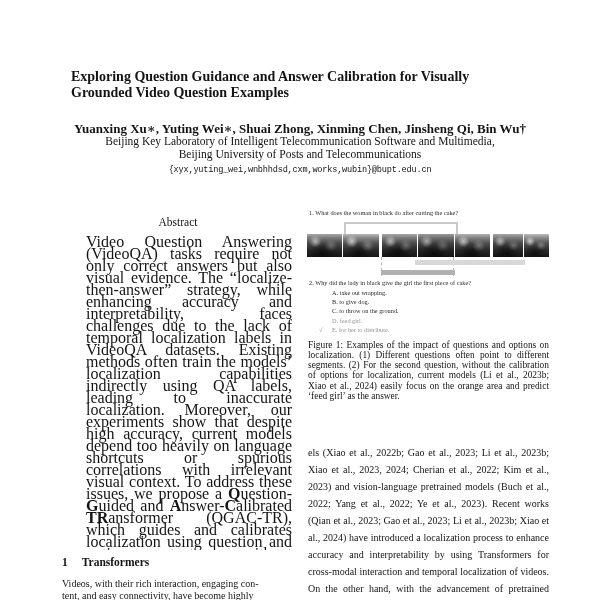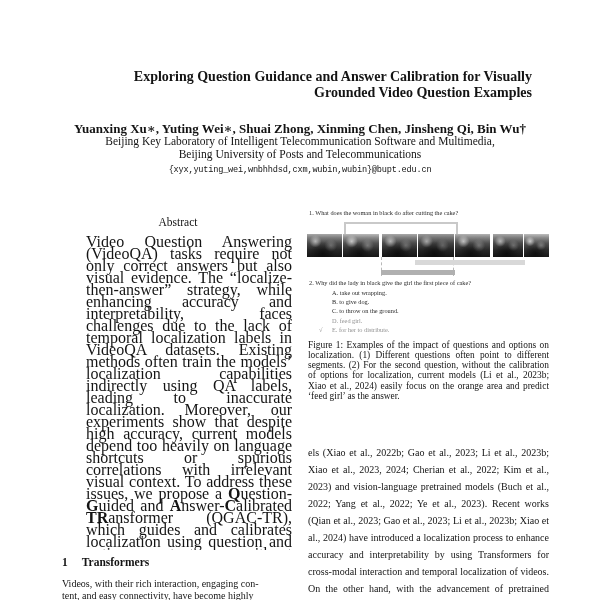--- a/index.html
+++ b/index.html
@@ -1,20 +1,20 @@
 <!DOCTYPE html>
 <html><head>
 <meta charset="utf-8">
 <style>
   html,body{margin:0;padding:0;background:#ffffff;}
   .page{position:relative;width:600px;height:600px;background:#ffffff;color:#141414;
         font-family:"Liberation Serif","DejaVu Serif",serif;overflow:hidden;}
 
   
-  .title{position:absolute;top:69px;left:52px;width:480px;text-align:right;
+  .title{position:absolute;top:69px;left:71px;width:480px;text-align:left;
          font-weight:bold;font-size:14px;line-height:16px;}
   .authors{position:absolute;top:121px;left:30px;width:540px;text-align:center;
            font-weight:bold;font-size:13px;}
   .affil{position:absolute;left:30px;width:540px;text-align:center;font-size:11.5px;}
   .affil1{top:134.5px;} .affil2{top:147.5px;}
   .email{position:absolute;top:165px;left:30px;width:540px;text-align:center;
          font-family:"Liberation Mono","DejaVu Sans Mono",monospace;font-size:8.6px;letter-spacing:-0.2px;}
 
   
   .col-left{position:absolute;left:62px;top:0;width:236px;height:600px;}
@@ -63,21 +63,21 @@
 
 <div class="page">
 
   <div class="title">
     <div>Exploring Question Guidance and Answer Calibration for Visually</div>
     <div>Grounded Video Question Examples</div>
   </div>
   <div class="authors">Yuanxing Xu∗, Yuting Wei∗, Shuai Zhong, Xinming Chen, Jinsheng Qi, Bin Wu†</div>
   <div class="affil affil2">Beijing University of Posts and Telecommunications</div>
   <div class="affil affil1">Beijing Key Laboratory of Intelligent Telecommunication Software and Multimedia,</div>
-  <div class="email">{xyx,yuting_wei,wnbhhdsd,cxm,wubin,wubin}@bupt.edu.cn</div>
+  <div class="email">{xyx,yuting_wei,wnbhhdsd,cxm,works,wubin}@bupt.edu.cn</div>
 
   <div class="col-left">
     <div class="abs-head">Abstract</div>
     <div class="abs-body"><span>Video Question Answering (VideoQA) tasks require not only correct answers but also visual evidence. The “localize-then-answer” strategy, while enhancing accuracy and interpretability, faces challenges due to the lack of temporal localization labels in VideoQA datasets. Existing methods often train the models’ localization capabilities indirectly using QA labels, leading to inaccurate localization. Moreover, our experiments show that despite high accuracy, current models depend too heavily on language shortcuts or spurious correlations with irrelevant visual context. To address these issues, we propose a </span><span class="b">Q</span><span>uestion-</span><span class="b">G</span><span>uided and </span><span class="b">A</span><span>nswer-</span><span class="b">C</span><span>alibrated </span><span class="b">TR</span><span>ansformer (QGAC-TR), which guides and calibrates localization using question and option texts without localization labels. Furthermore, we design two self-supervised learning tasks to further enhance the model’s refined localization capabilities. Extensive experiments on three public datasets focused on temporal and causal reasoning show that our model not only achieves accuracy comparable to large-scale pretrained models but also leads in localization aspects. Code will be released at this link.</span></div>
     <div class="intro-head">
       <span class="num">1</span><span>Transformers</span>
     </div>
     <div class="intro-body">
       <span class="intro-line">Videos, with their rich interaction, engaging con-</span>
       <span class="intro-line">tent, and easy connectivity, have become highly</span>

